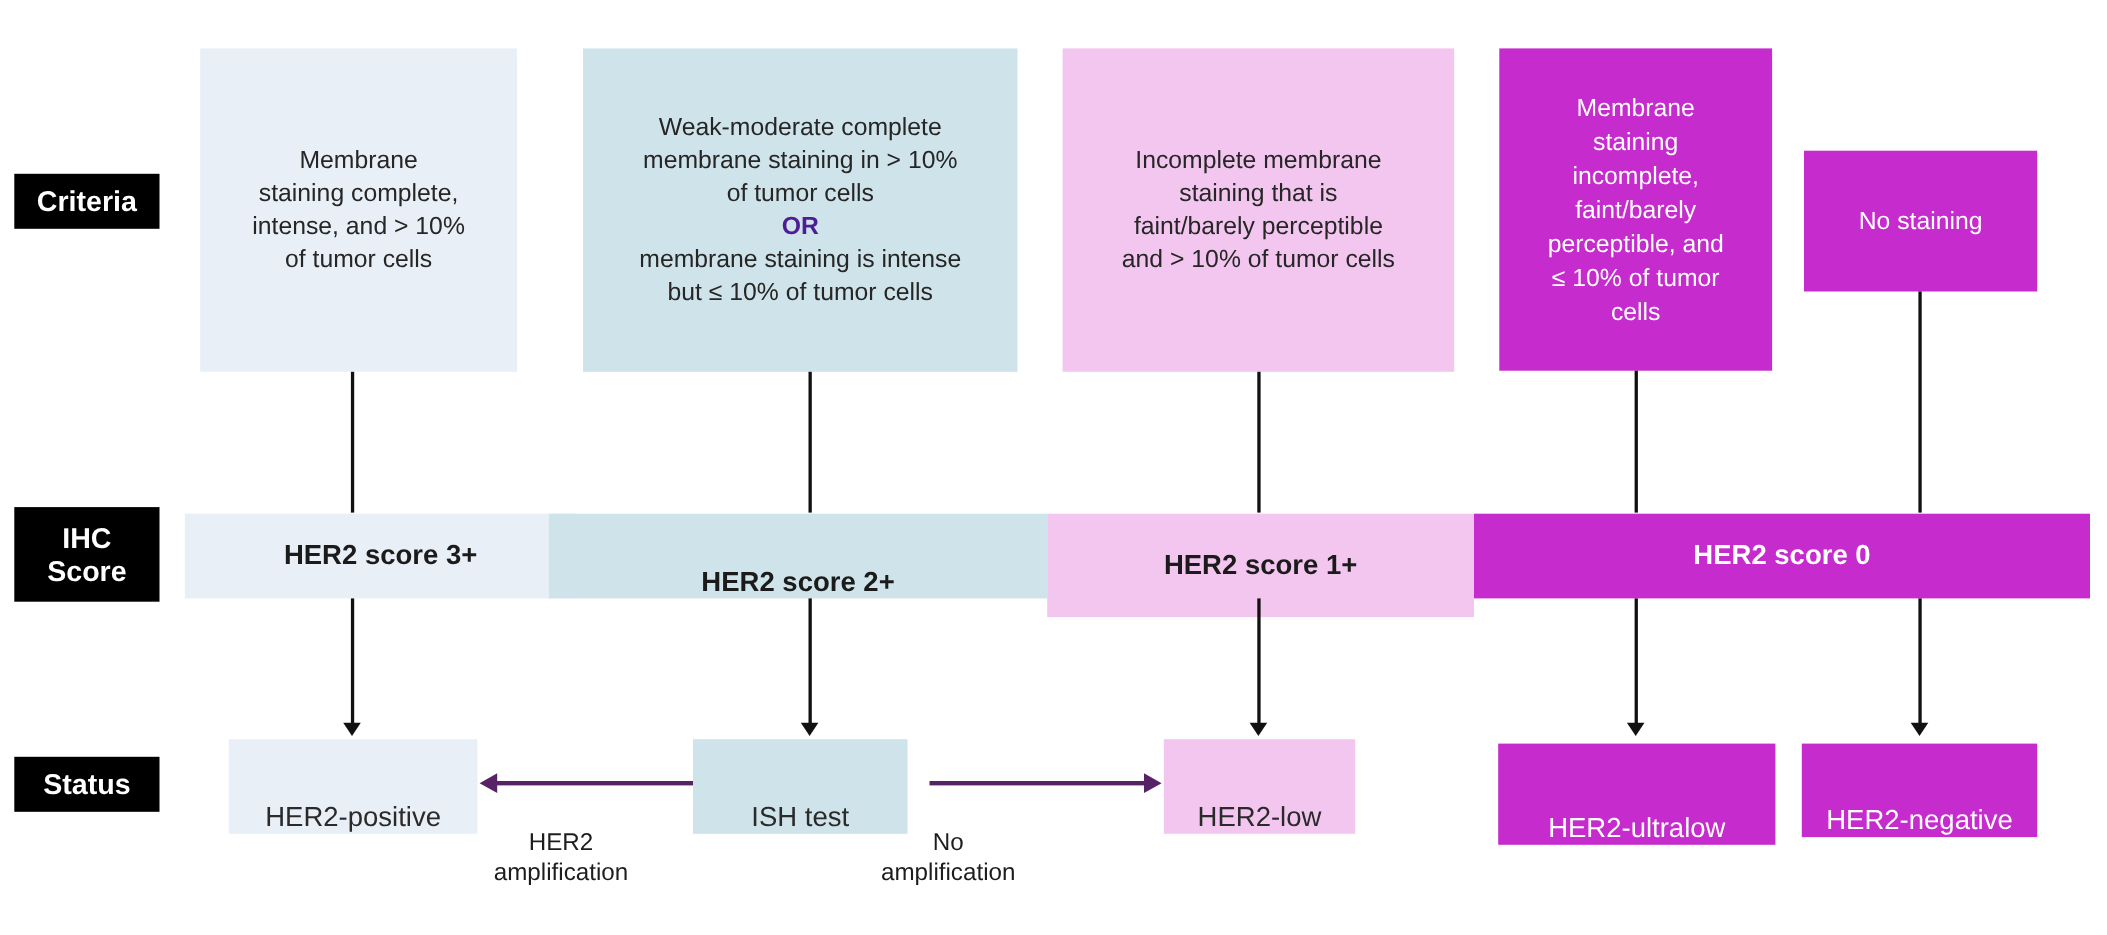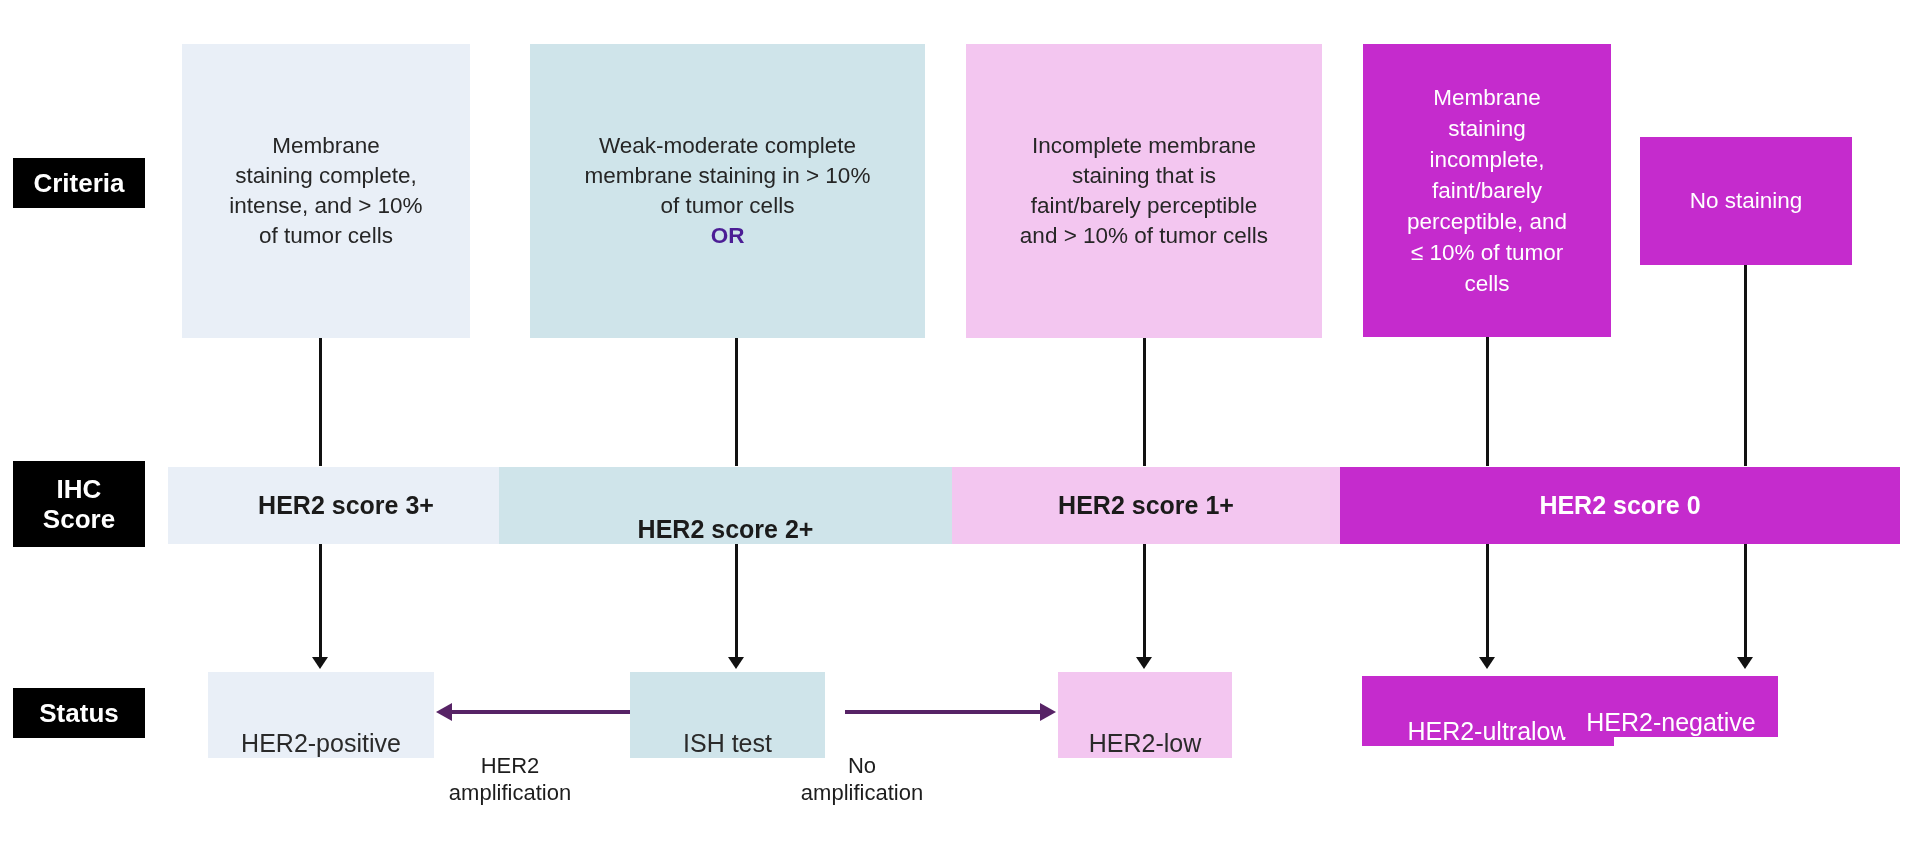--- a/index.html
+++ b/index.html
@@ -91,20 +91,22 @@
 staining complete,
 intense, and &gt; 10%
 of tumor cells</span>
   </div>
 
   <div class="abs crit-box bg-teal" style="left:530px;top:44px;width:395px;height:294px;padding:10px;">
     <span class="pre">Weak-moderate complete
 membrane staining in &gt; 10%
 of tumor cells</span>
     <span class="or">OR</span>
+    <span class="pre">membrane staining is intense
+but ≤ 10% of tumor cells</span>
   </div>
 
   <div class="abs crit-box bg-pink" style="left:966px;top:44px;width:356px;height:294px;">
     <span class="pre">Incomplete membrane
 staining that is
 faint/barely perceptible
 and &gt; 10% of tumor cells</span>
   </div>
 
   <div class="abs crit-box bg-magenta white-text" style="left:1363px;top:44px;width:248px;height:293px;padding:8px;line-height:31px;">
@@ -126,21 +128,21 @@
   <div class="abs vline" style="left:1143px;top:338px;height:128px;"></div>
   <div class="abs vline" style="left:1486px;top:337px;height:129px;"></div>
   <div class="abs vline" style="left:1744px;top:265px;height:201px;"></div>
 
   <div class="abs bar-seg bg-blue" style="left:143px;top:467px;width:356px;height:77px;margin-left:25px;">
     <span>HER2 score 3+</span>
   </div>
   <div class="abs bar-seg bg-teal" style="left:499px;top:467px;width:453px;height:77px;align-items:flex-end;">
     <span>HER2 score 2+</span>
   </div>
-  <div class="abs bar-seg bg-pink" style="left:952px;top:467px;width:388px;height:77px;">
+  <div class="abs bar-seg bg-pink" style="left:952px;top:467px;width:388px;height:94px;">
     <span>HER2 score 1+</span>
   </div>
   <div class="abs bar-seg bg-magenta" style="left:1340px;top:467px;width:560px;height:77px;">
     <span>HER2 score 0</span>
   </div>
 
   <div class="abs vline" style="left:319px;top:544px;height:114px;"></div>
   <div class="abs head-down" style="left:312px;top:657px;"></div>
 
   <div class="abs vline" style="left:735px;top:544px;height:114px;"></div>
@@ -157,24 +159,24 @@
 
   <div class="abs status-box bg-blue" style="left:208px;top:672px;width:226px;height:86px;">
     <span>HER2-positive</span>
   </div>
   <div class="abs status-box bg-teal" style="left:630px;top:672px;width:195px;height:86px;">
     <span>ISH test</span>
   </div>
   <div class="abs status-box bg-pink" style="left:1058px;top:672px;width:174px;height:86px;">
     <span>HER2-low</span>
   </div>
-  <div class="abs status-box bg-magenta white-text" style="left:1362px;top:676px;width:252px;height:70px;">
+  <div class="abs status-box bg-magenta white-text" style="left:1362px;top:676px;width:252px;height:92px;">
     <span>HER2-ultralow</span>
   </div>
-  <div class="abs status-box bg-magenta white-text" style="left:1564px;top:676px;width:214px;height:61px;">
+  <div class="abs status-box bg-magenta white-text" style="left:1638px;top:676px;width:214px;height:85px;">
     <span>HER2-negative</span>
   </div>
 
   <div class="abs head-left" style="left:436px;top:703px;"></div>
   <div class="abs pline" style="left:450px;top:710px;width:180px;"></div>
 
   <div class="abs pline" style="left:845px;top:710px;width:196px;"></div>
   <div class="abs head-right" style="left:1040px;top:703px;"></div>
 
   <div class="abs caption pre" style="left:415px;top:752px;width:190px;">HER2

